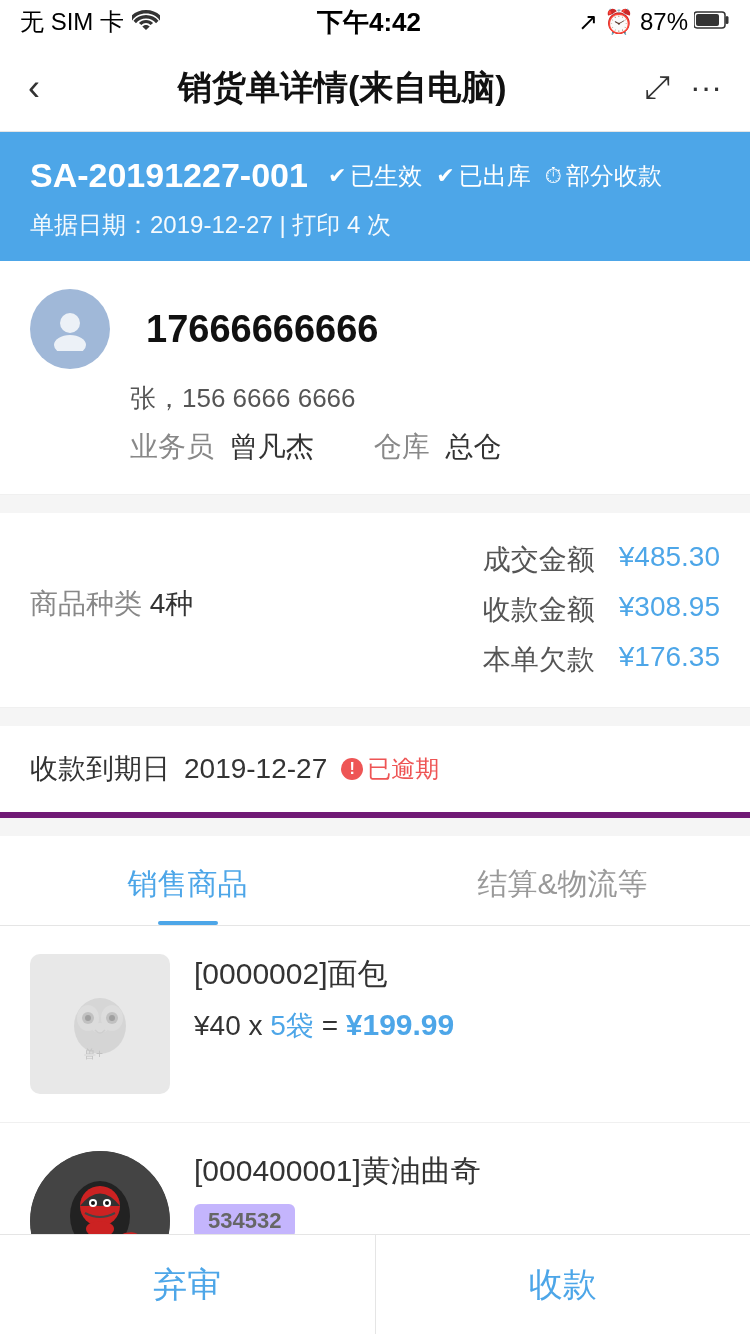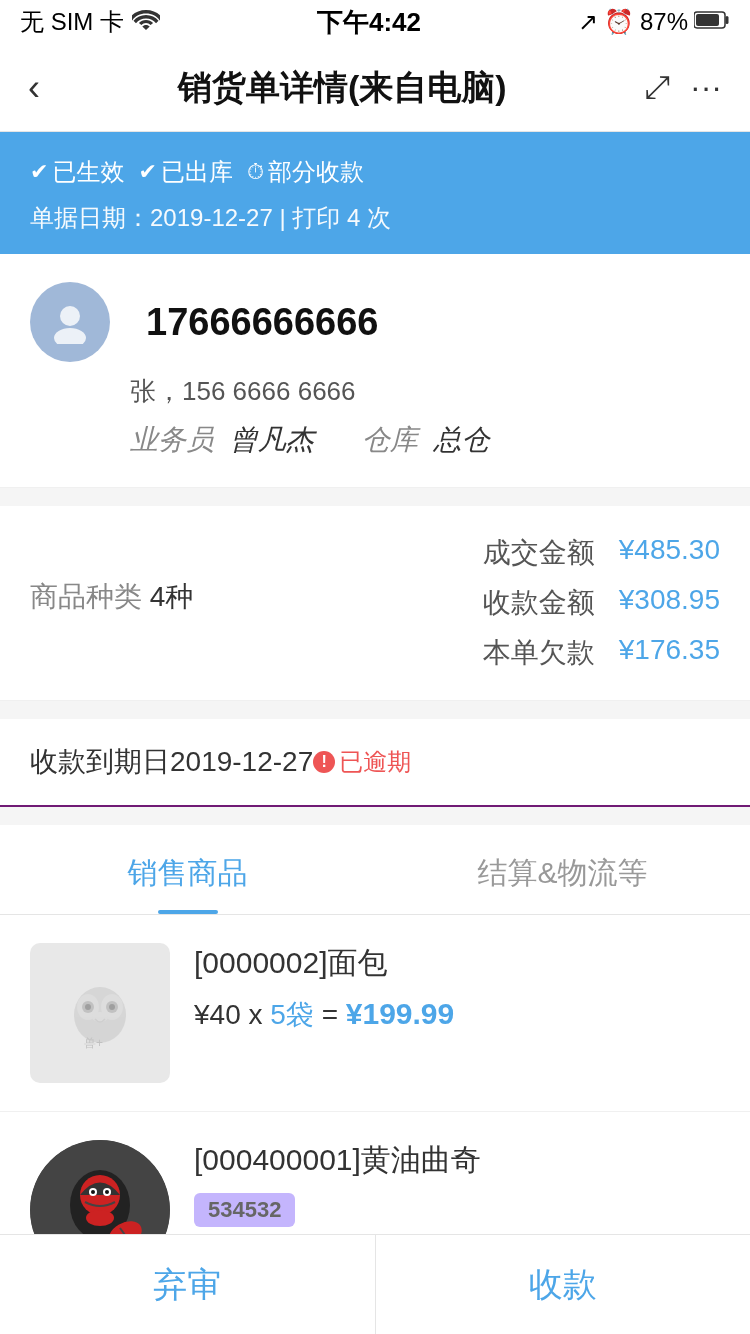--- a/index.html
+++ b/index.html
@@ -106,25 +106,24 @@
       font-weight: 600;
       color: #111;
     }
     .customer-info {
       font-size: 26px;
       color: #555;
       padding-left: 100px;
     }
     .customer-meta {
       display: flex;
-      gap: 48px;
+      gap: 60px;
       font-size: 28px;
       color: #333;
       padding-left: 100px;
-      font-style: italic;
     }
     .meta-label { color: #888; margin-right: 8px; }
 
     
     .summary-section {
       background: #fff;
       padding: 28px 30px;
       display: flex;
       justify-content: space-between;
       border-bottom: 1px solid #f0f0f0;
@@ -158,21 +157,22 @@
 
     
     .due-section {
       background: #fff;
       padding: 24px 30px;
       font-size: 28px;
       color: #333;
       margin-top: 18px;
       display: flex;
       align-items: center;
-      border-bottom: 2px solid #701a75;
+      gap: 14px;
+      border-bottom: 6px solid #701a75;
     }
     .overdue-badge {
       background: transparent;
       color: #e55;
       font-size: 24px;
       display: flex;
       align-items: center;
       gap: 4px;
     }
     .overdue-dot {
@@ -355,20 +355,21 @@
   <span class="nav-back">‹</span>
   <span class="nav-title">销货单详情(来自电脑)</span>
   <div class="nav-actions">
     <span class="nav-icon">⤢</span>
     <span class="nav-icon">···</span>
   </div>
 </div>
 
 <div class="order-header">
   <div class="order-header-top">
+    <span class="order-id">SA-20191227-001</span>
     <div class="status-badges">
       <span class="badge">
         <span class="badge-icon">✔</span>
         <span>已生效</span>
       </span>
       <span class="badge">
         <span class="badge-icon">✔</span>
         <span>已出库</span>
       </span>
       <span class="badge">

